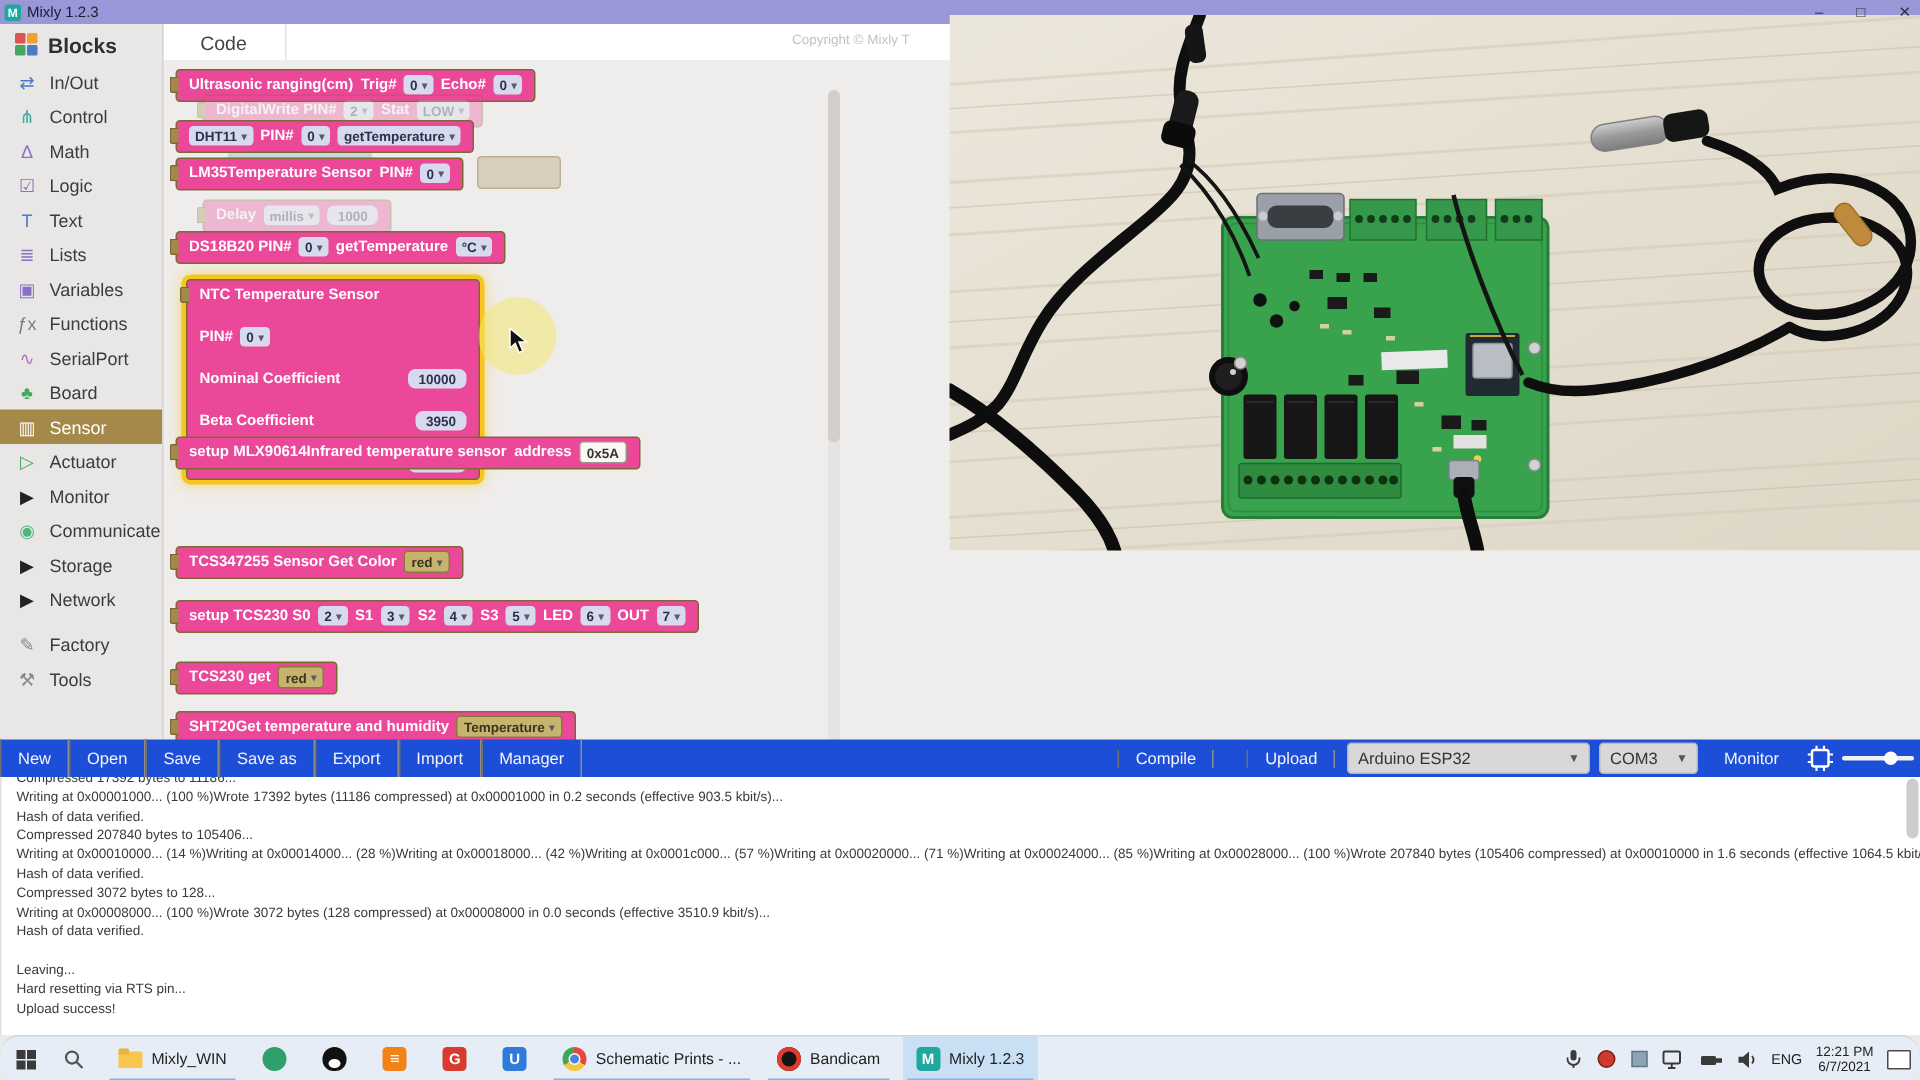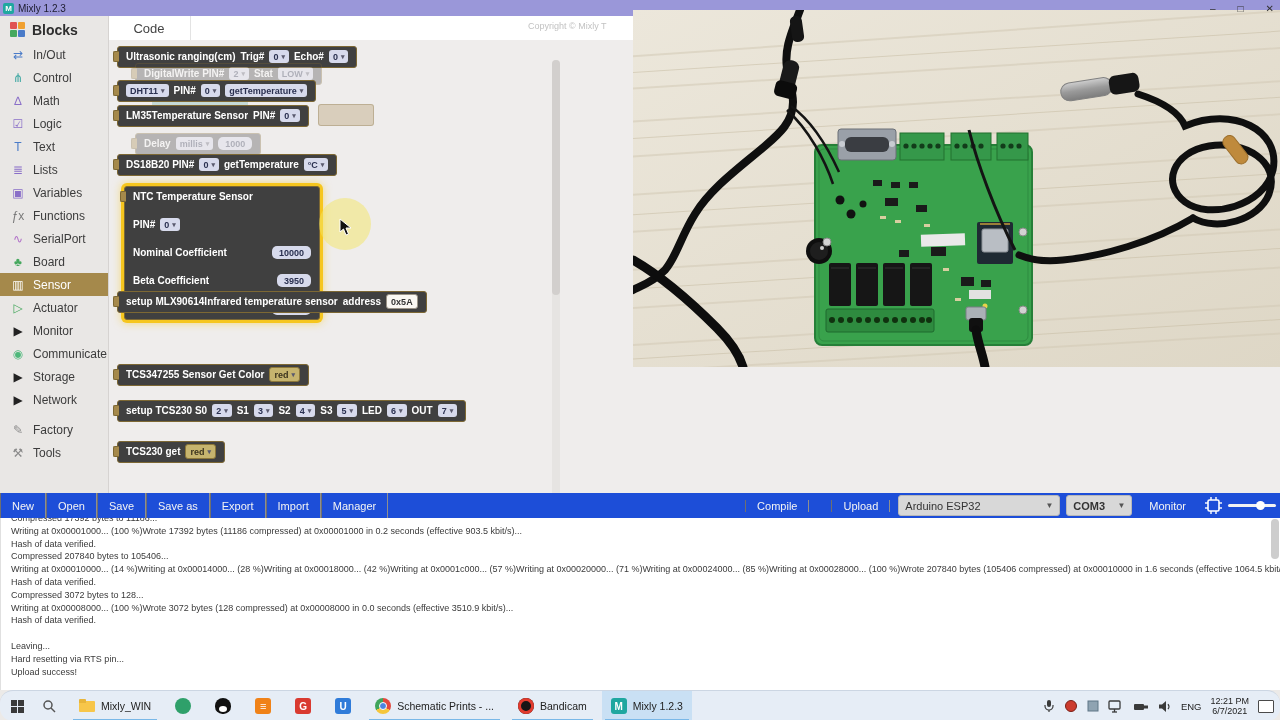--- a/index.html
+++ b/index.html
@@ -28,21 +28,21 @@
   .sb-ic.grid4 i:nth-child(3){background:#46a85e;}
   .sb-ic.grid4 i:nth-child(4){background:#4a7bc8;}
   
   #content{position:absolute;left:108px;top:16px;right:0;height:477px;background:#efedec;z-index:1;}
   #tabbar{position:absolute;left:0;top:0;width:640px;height:24px;background:#fff;}
   #tab-code{position:absolute;left:0;top:0;width:82px;height:24px;background:#fff;border-right:1px solid #e3e3e3;
     display:flex;align-items:center;justify-content:center;font-size:13px;color:#444;cursor:pointer;}
   #copyright{position:absolute;left:420px;top:5px;width:115px;font-size:9px;color:#c2c2c2;white-space:nowrap;overflow:hidden;}
   #workspace{position:absolute;left:0;top:24px;right:0;bottom:0;}
   
-  .blk{position:absolute;display:flex;flex-direction:column;background:#404040;border:1px solid #7d6834;
+  .blk{position:absolute;display:flex;flex-direction:column;background:#ec4899;border:1px solid #7d6834;
     border-radius:3px;padding:1px 8px 2px 8px;color:#fff;font-size:10px;font-weight:600;z-index:2;}
   .blk::before{content:"";position:absolute;left:-5px;top:4px;width:5px;height:9px;background:#a5894b;
     border:1px solid #7d6834;border-right:none;border-radius:2px 0 0 2px;}
   .blk .brow{display:flex;align-items:center;gap:5px;height:17px;white-space:nowrap;}
   .blk .brow.split{justify-content:space-between;}
   .blk.ghost{opacity:.32;}
   .blk.sel{box-shadow:0 0 0 3px #f6c61e,0 0 9px 3px rgba(246,198,30,.55);}
   .btext{white-space:nowrap;}
   .drop,.drop2,.val,.valw{display:inline-flex;align-items:center;height:13px;border-radius:3px;
     padding:0 4px;font-size:9px;font-weight:700;cursor:pointer;white-space:nowrap;}
@@ -394,20 +394,29 @@
         </div>
         <div class="blk" style="left: 9px; top: 401px;">
           <div class="brow">
             <span class="btext">TCS230  get</span>
             <span class="drop2">
               <span>red</span>
               <span class="car">▾</span>
             </span>
           </div>
         </div>
+        <div class="blk" style="left: 9px; top: 434px;">
+          <div class="brow">
+            <span class="btext">SHT20Get temperature and humidity</span>
+            <span class="drop2">
+              <span>Temperature</span>
+              <span class="car">▾</span>
+            </span>
+          </div>
+        </div>
       </div>
 
   </div>
 
   <svg id="photo" viewBox="0 0 647 357" preserveAspectRatio="none">
     <defs>
       <linearGradient id="woodg" x1="0" y1="0" x2="1" y2="1">
         <stop offset="0" stop-color="#ece7db"></stop>
           <stop offset="1" stop-color="#ded7c6"></stop>
       </linearGradient>
@@ -581,21 +590,21 @@
         <div class="tb-btn">Import</div>
         <div class="tb-btn">Manager</div>
       </div>
     <div id="tb-right">
       <div class="tb-btn" style="margin-right:22px;">Compile</div>
       <div class="tb-btn" style="margin-right:8px;">Upload</div>
       <div class="tb-select" style="width:148px;">
         <span>Arduino ESP32</span>
           <span class="car">▼</span>
       </div>
-      <div class="tb-select" style="width:52px;margin-left:6px;font-weight:bold;">
+      <div class="tb-select" style="width:52px;margin-left:6px;">
         <span>COM3</span>
           <span class="car">▼</span>
       </div>
       <div class="tb-btn" style="border:none;margin-left:6px;">Monitor</div>
       <svg id="chip-icon" viewBox="0 0 17 17">
         <rect x="3" y="3" width="11" height="11" rx="1.5" fill="none" stroke="#fff" stroke-width="1.6"></rect>
         <g stroke="#fff" stroke-width="1.4">
           <line x1="6" y1="0" x2="6" y2="3"></line>
             <line x1="11" y1="0" x2="11" y2="3"></line>
           <line x1="6" y1="14" x2="6" y2="17"></line>

